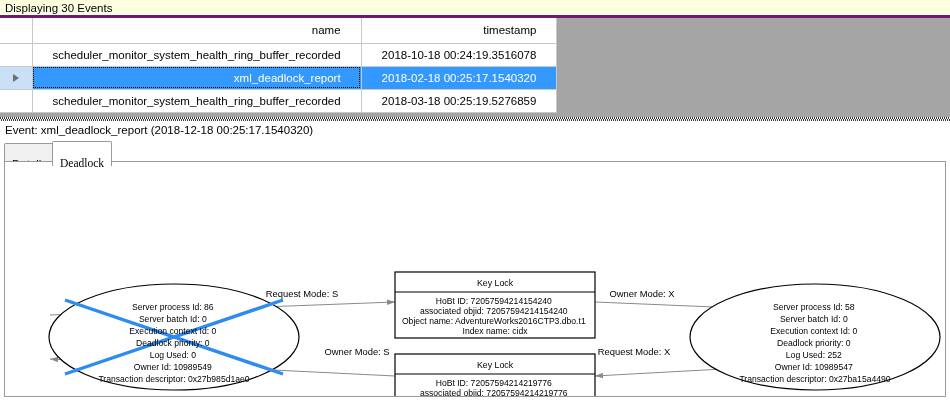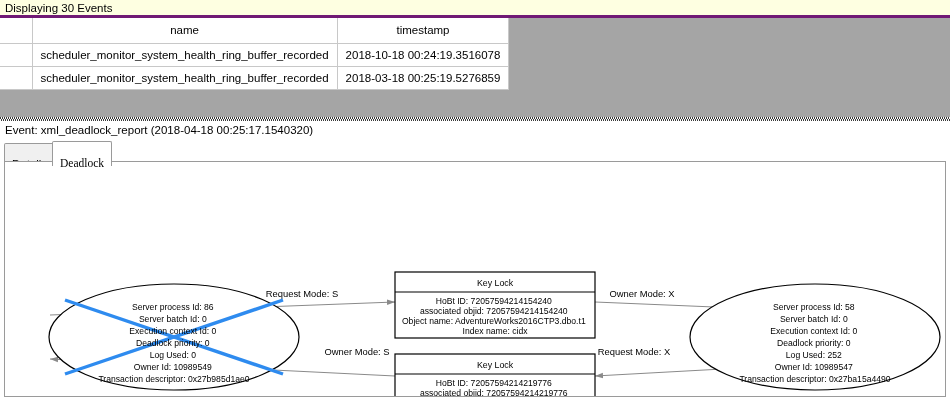--- a/index.html
+++ b/index.html
@@ -51,24 +51,24 @@
   table.events-grid col.c-sel { width: 32px; }
   table.events-grid col.c-name { width: 278px; }
   table.events-grid col.c-ts { width: 160px; }
 
   table.events-grid th,
   table.events-grid td {
     border: 1px solid #c8c8c8;
     border-top: none;
     border-left: none;
     height: 23px;
-    padding: 0 8px;
+    padding: 0 20px;
     font-size: 11.5px;
     font-weight: normal;
-    text-align: center;
+    text-align: right;
     white-space: nowrap;
     overflow: hidden;
     background: #ffffff;
     box-sizing: border-box;
   }
   table.events-grid tr.hdr th { height: 25px; }
   table.events-grid td.sel-col,
   table.events-grid th.sel-col {
     padding: 0;
     text-align: center;
@@ -214,34 +214,41 @@
         <tr class="hdr">
           <th class="sel-col"></th>
           <th>name</th>
           <th>timestamp</th>
         </tr>
         <tr>
           <td class="sel-col"></td>
           <td>scheduler_monitor_system_health_ring_buffer_recorded</td>
           <td>2018-10-18 00:24:19.3516078</td>
         </tr>
+        <tr class="selected">
+          <td class="sel-col">
+            <span class="row-arrow"></span>
+          </td>
+          <td class="focus-cell">xml_deadlock_report</td>
+          <td>2018-02-18 00:25:17.1540320</td>
+        </tr>
         <tr>
           <td class="sel-col"></td>
           <td>scheduler_monitor_system_health_ring_buffer_recorded</td>
           <td>2018-03-18 00:25:19.5276859</td>
         </tr>
       </tbody>
     </table>
   </div>
 
   <div class="splitter"></div>
 
   <div class="detail-pane">
 
-    <div class="event-caption">Event: xml_deadlock_report (2018-04-18 00:25:17.1540320)</div>
+    <div class="event-caption">Event: xml_deadlock_report (2018-12-18 00:25:17.1540320)</div>
 
     <div class="tabstrip">
       <div class="tab tab-details">
         <span>Details</span>
       </div>
       <div class="tab tab-deadlock active">
         <span>Deadlock</span>
       </div>
     </div>
 

